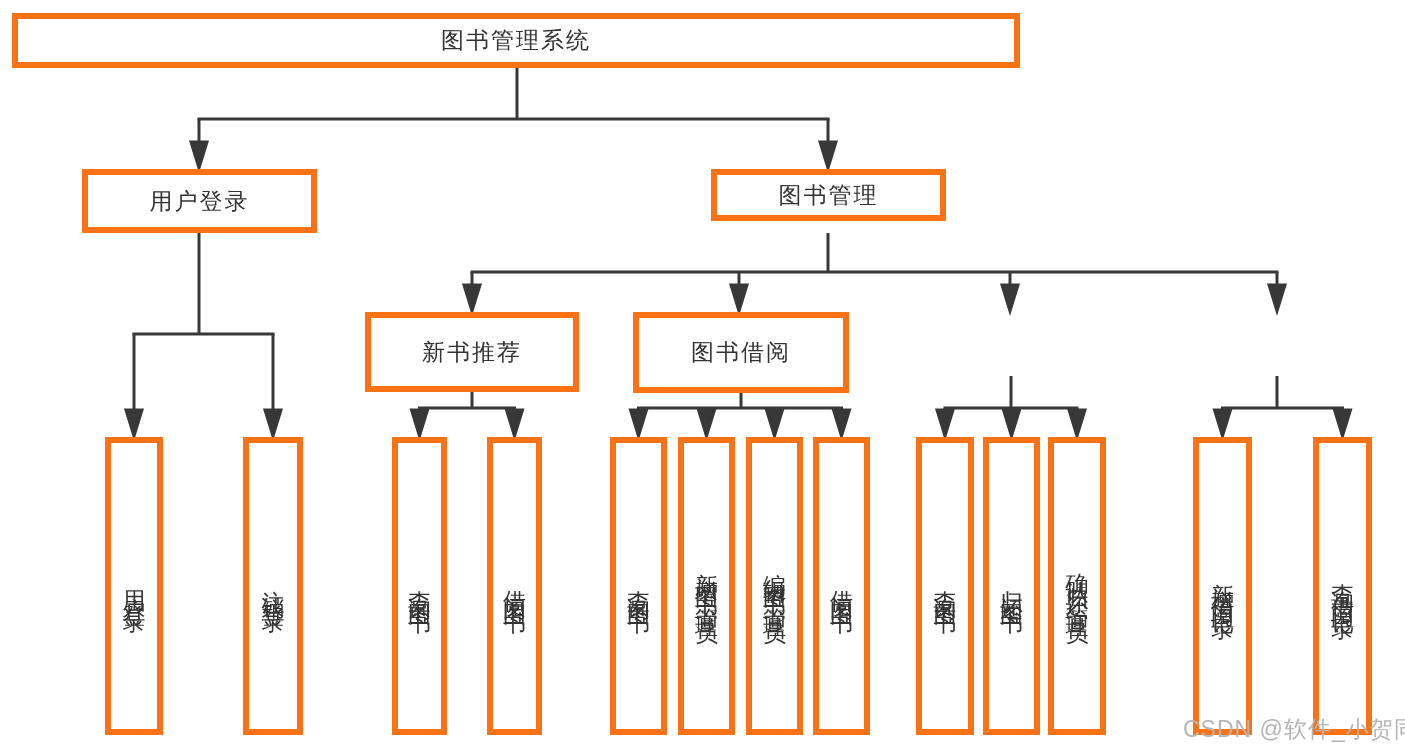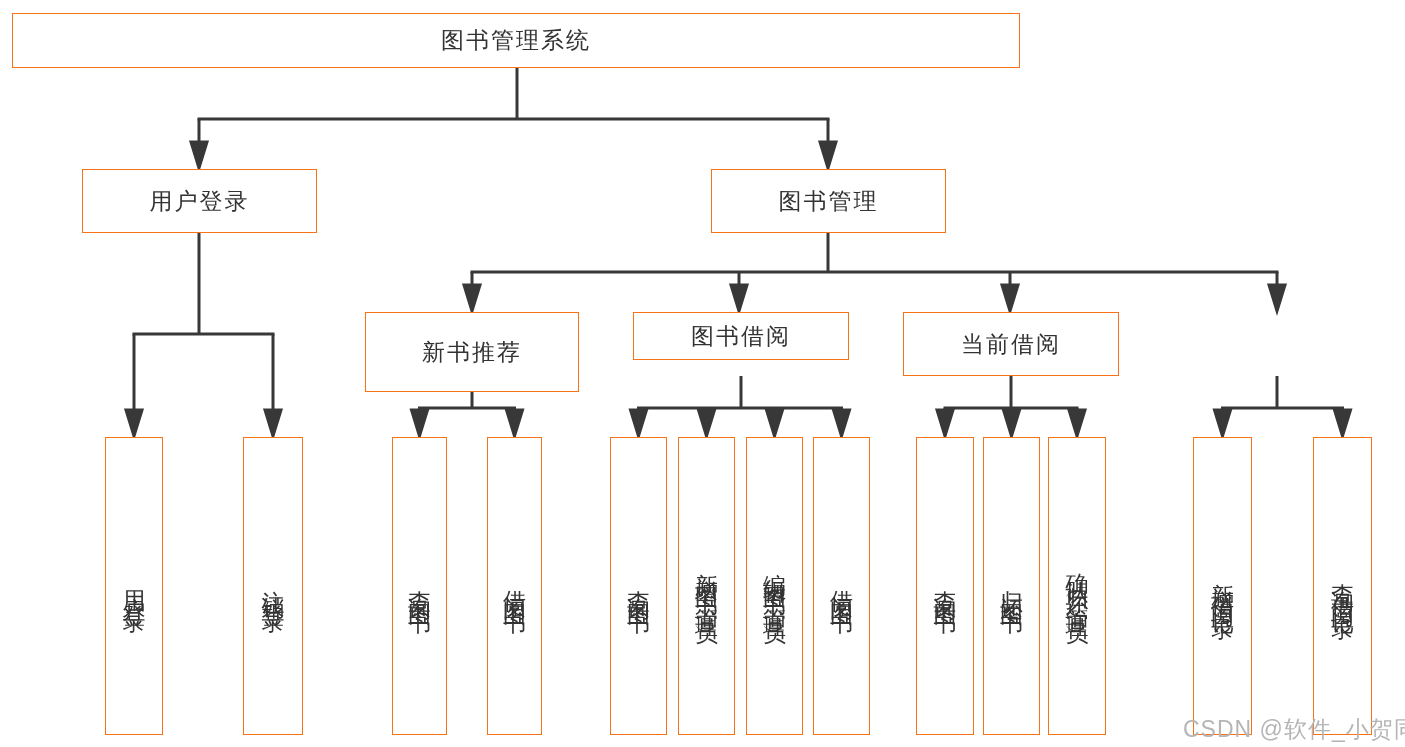--- a/index.html
+++ b/index.html
@@ -3,21 +3,21 @@
 <meta charset="utf-8">
 <style>
   html,body{margin:0;padding:0;background:#ffffff;}
   #stage{
     position:relative;width:1405px;height:747px;background:#ffffff;
     font-family:"Liberation Sans","DejaVu Sans",sans-serif;overflow:hidden;
   }
   #wires{position:absolute;left:0;top:0;pointer-events:none;}
   .box{
     position:absolute;box-sizing:border-box;background:#ffffff;
-    border:1px solid #f97316;display:flex;align-items:center;justify-content:center;
+    border:6px solid #f97316;display:flex;align-items:center;justify-content:center;
     color:#333333;
     font-family:Liberation Serif, serif;
   }
   .hlabel{font-size:23px;letter-spacing:2px;white-space:nowrap;}
   .leaf .vlabel{
     writing-mode:vertical-rl;text-orientation:mixed;
     font-size:23px;letter-spacing:7px;line-height:1.0;white-space:nowrap;
   }
   #watermark{
     position:absolute;left:1183px;top:714px;z-index:5;
@@ -107,32 +107,29 @@
     </g>
   </svg>
 
   <div class="box" style="left:12px;top:13px;width:1008px;height:55px">
     <span class="hlabel">图书管理系统</span>
   </div>
 
   <div class="box" style="left:82px;top:169px;width:235px;height:64px">
     <span class="hlabel">用户登录</span>
   </div>
-  <div class="box" style="left:711px;top:169px;width:235px;height:64px">
+  <div class="box" style="left:711px;top:169px;width:235px;height:52px">
     <span class="hlabel">图书管理</span>
   </div>
 
   <div class="box" style="left:365px;top:312px;width:214px;height:80px">
     <span class="hlabel">新书推荐</span>
   </div>
-  <div class="box" style="left:633px;top:312px;width:216px;height:48px">
+  <div class="box" style="left:633px;top:312px;width:216px;height:81px">
     <span class="hlabel">图书借阅</span>
-  </div>
-  <div class="box" style="left:903px;top:312px;width:216px;height:64px">
-    <span class="hlabel">当前借阅</span>
   </div>
 
   <div class="box leaf" style="left:105px;top:437px;width:58px;height:298px">
     <span class="vlabel">用户登录</span>
   </div>
   <div class="box leaf" style="left:243px;top:437px;width:60px;height:298px">
     <span class="vlabel">注销登录</span>
   </div>
   <div class="box leaf" style="left:392px;top:437px;width:55px;height:298px">
     <span class="vlabel">查询图书</span>

